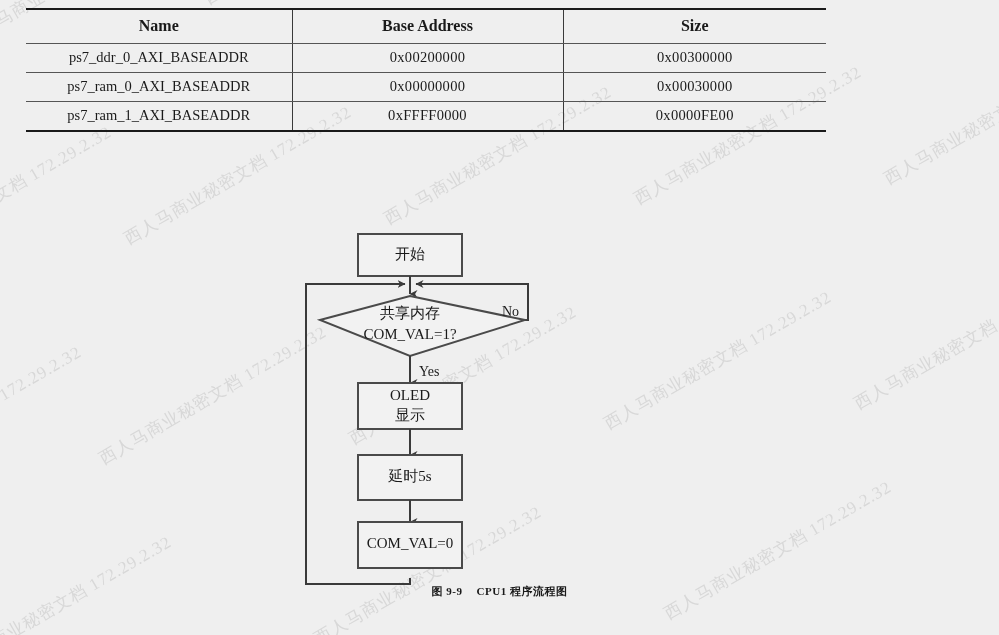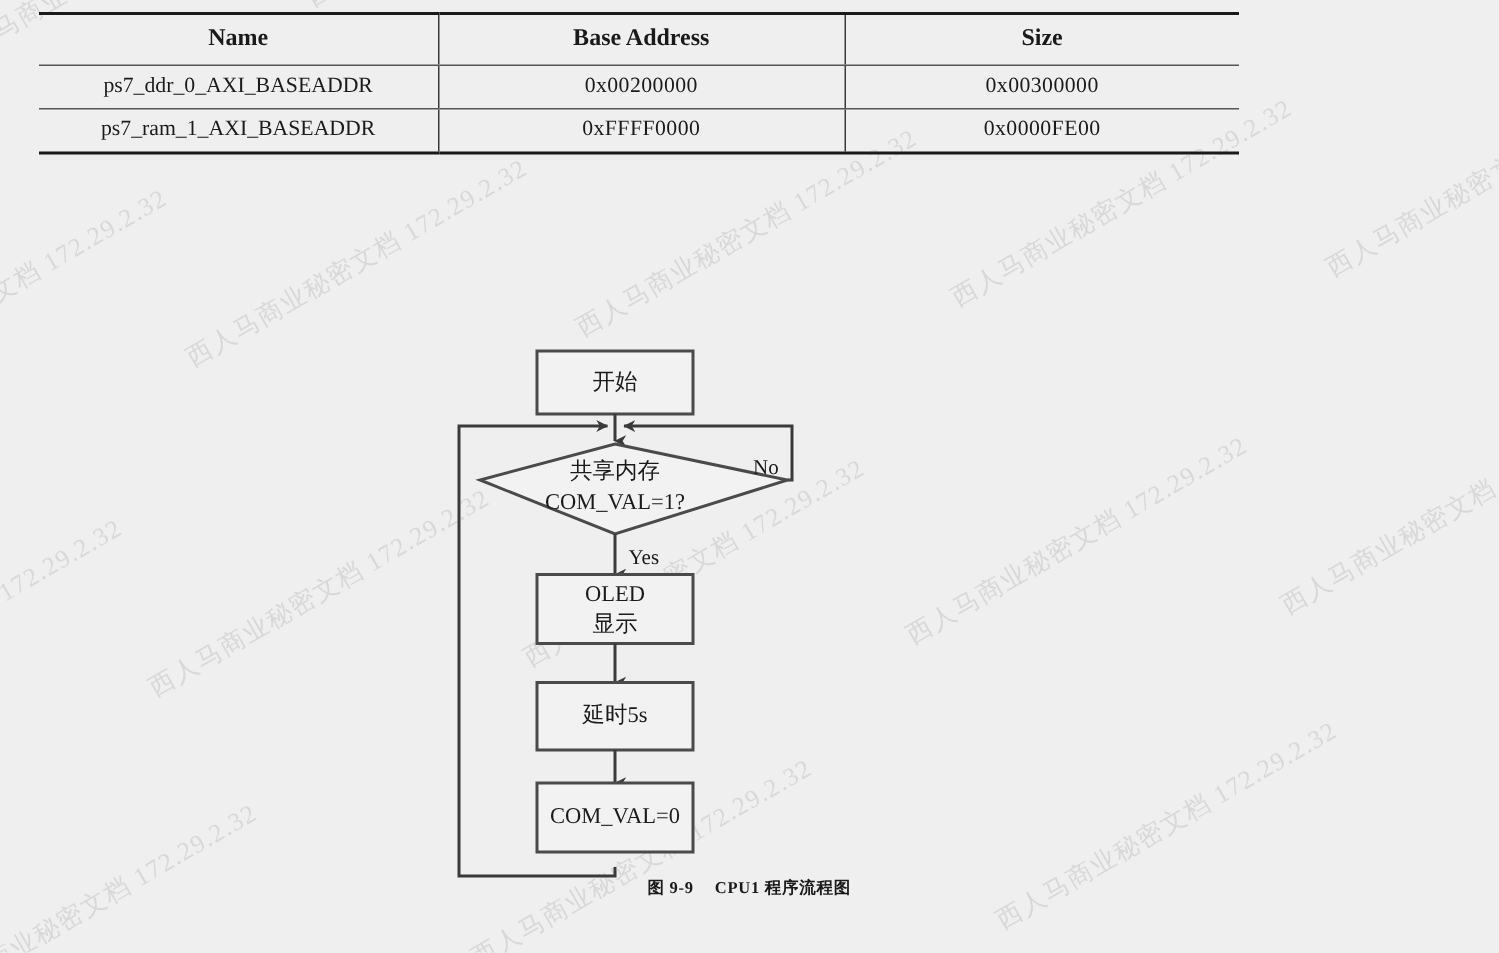--- a/index.html
+++ b/index.html
@@ -178,20 +178,25 @@
           <th>Name</th>
           <th>Base Address</th>
           <th>Size</th>
         </tr>
       </thead>
       <tbody>
         <tr>
           <td>ps7_ddr_0_AXI_BASEADDR</td>
           <td class="mono-hex">0x00200000</td>
           <td class="mono-hex">0x00300000</td>
+        </tr>
+        <tr>
+          <td>ps7_ram_0_AXI_BASEADDR</td>
+          <td class="mono-hex">0x00000000</td>
+          <td class="mono-hex">0x00030000</td>
         </tr>
         <tr>
           <td>ps7_ram_1_AXI_BASEADDR</td>
           <td class="mono-hex">0xFFFF0000</td>
           <td class="mono-hex">0x0000FE00</td>
         </tr>
       </tbody>
     </table>
   </div>
 

